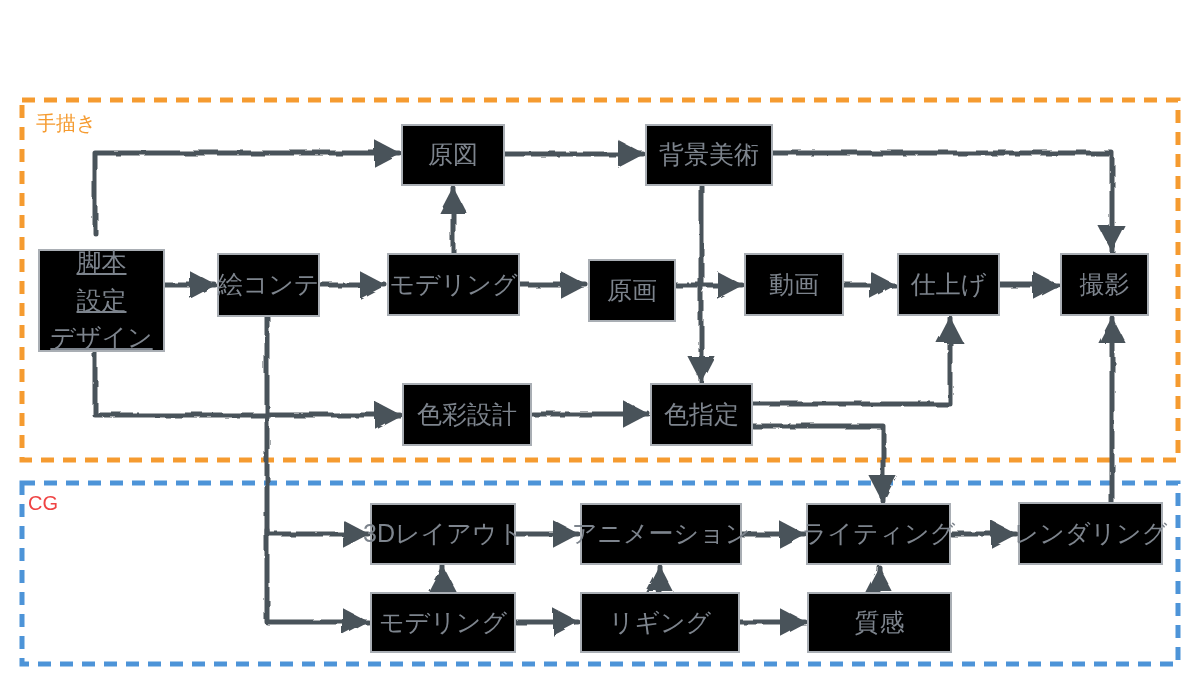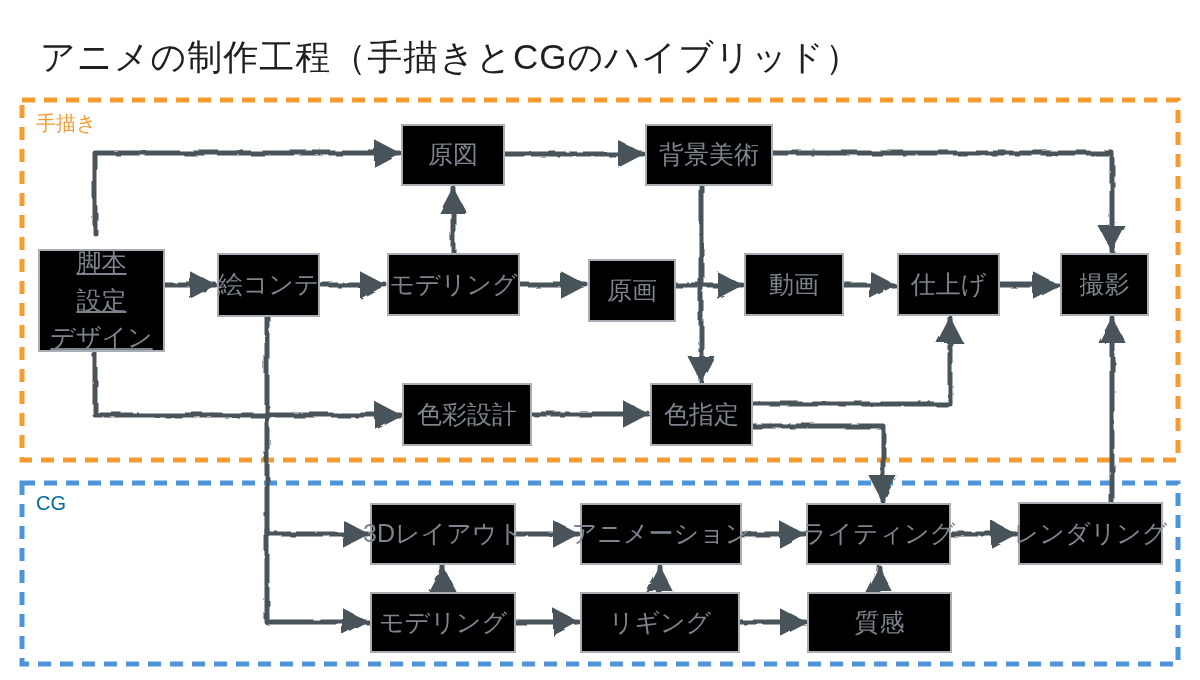--- a/index.html
+++ b/index.html
@@ -3,21 +3,21 @@
 <meta charset="utf-8">
 <style>
   html,body{margin:0;padding:0;background:#fff;}
   .stage{position:relative;width:1200px;height:680px;background:#ffffff;
          font-family:"Liberation Sans",sans-serif;overflow:hidden;}
   .title{position:absolute;left:40px;top:34px;font-size:35px;color:#1f1f1f;
          letter-spacing:1px;white-space:nowrap;}
   svg.wires{position:absolute;left:0;top:0;width:1200px;height:680px;}
   .group-label{position:absolute;font-size:20px;font-weight:400;}
   .group-label.hand{left:36px;top:110px;color:#f59b30;}
-  .group-label.cg{left:36px;top:492px;color:#0369a1;}
+  .group-label.cg{left:28px;top:492px;color:#ef4444;}
   .node{position:absolute;background:#000000;border:2px solid #a9aeb4;color:#7d848d;
         font-size:25px;line-height:1.5;display:flex;flex-direction:column;
         align-items:center;justify-content:center;text-align:center;
         box-sizing:border-box;white-space:nowrap;}
   .edge{stroke:#4a525a;stroke-width:5;fill:none;stroke-linecap:round;stroke-linejoin:round;}
   .gbox{fill:none;stroke-width:5;}
   .gbox.hand{stroke:#f59b30;}
   .gbox.cg{stroke:#4d94d8;}
 </style>
 </head>
@@ -62,21 +62,20 @@
       <path class="edge" marker-end="url(#ah)" d="M951,534 H1016"></path>
       <path class="edge" marker-end="url(#ah)" d="M1112,503 V318"></path>
       <path class="edge" marker-end="url(#ah)" d="M443,592 V567"></path>
       <path class="edge" marker-end="url(#ah)" d="M516,622 H578"></path>
       <path class="edge" marker-end="url(#ah)" d="M660,592 V567"></path>
       <path class="edge" marker-end="url(#ah)" d="M740,622 H805"></path>
       <path class="edge" marker-end="url(#ah)" d="M879,592 V567"></path>
     </g>
   </svg>
 
-  <div class="title">アニメの制作工程（手描きとCGのハイブリッド）</div>
 
   <div class="group-label hand">手描き</div>
   <div class="group-label cg">CG</div>
 
   <div id="nodes">
       <div class="node" style="left: 38px; top: 249px; width: 127px; height: 103px; text-decoration: underline;">
         <div>脚本</div>
         <div>設定</div>
         <div>デザイン</div>
       </div>

